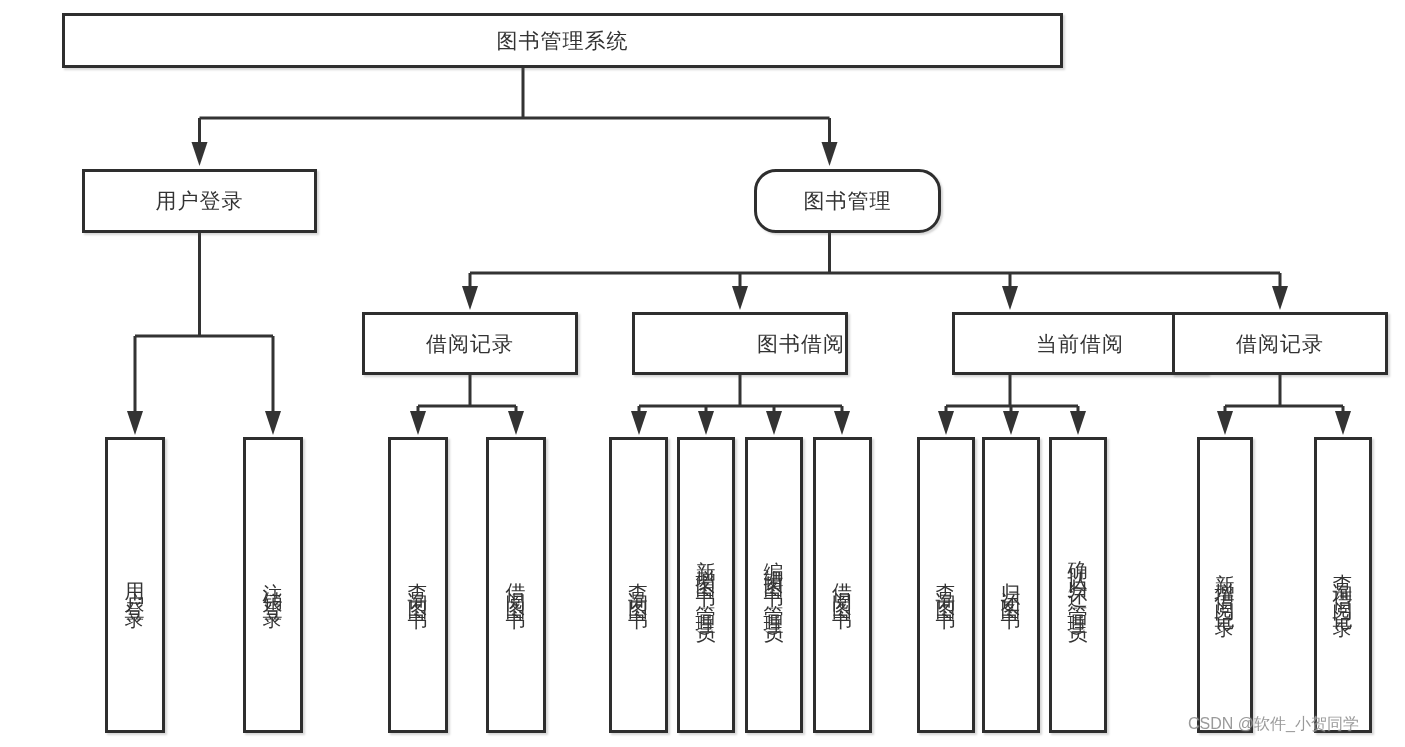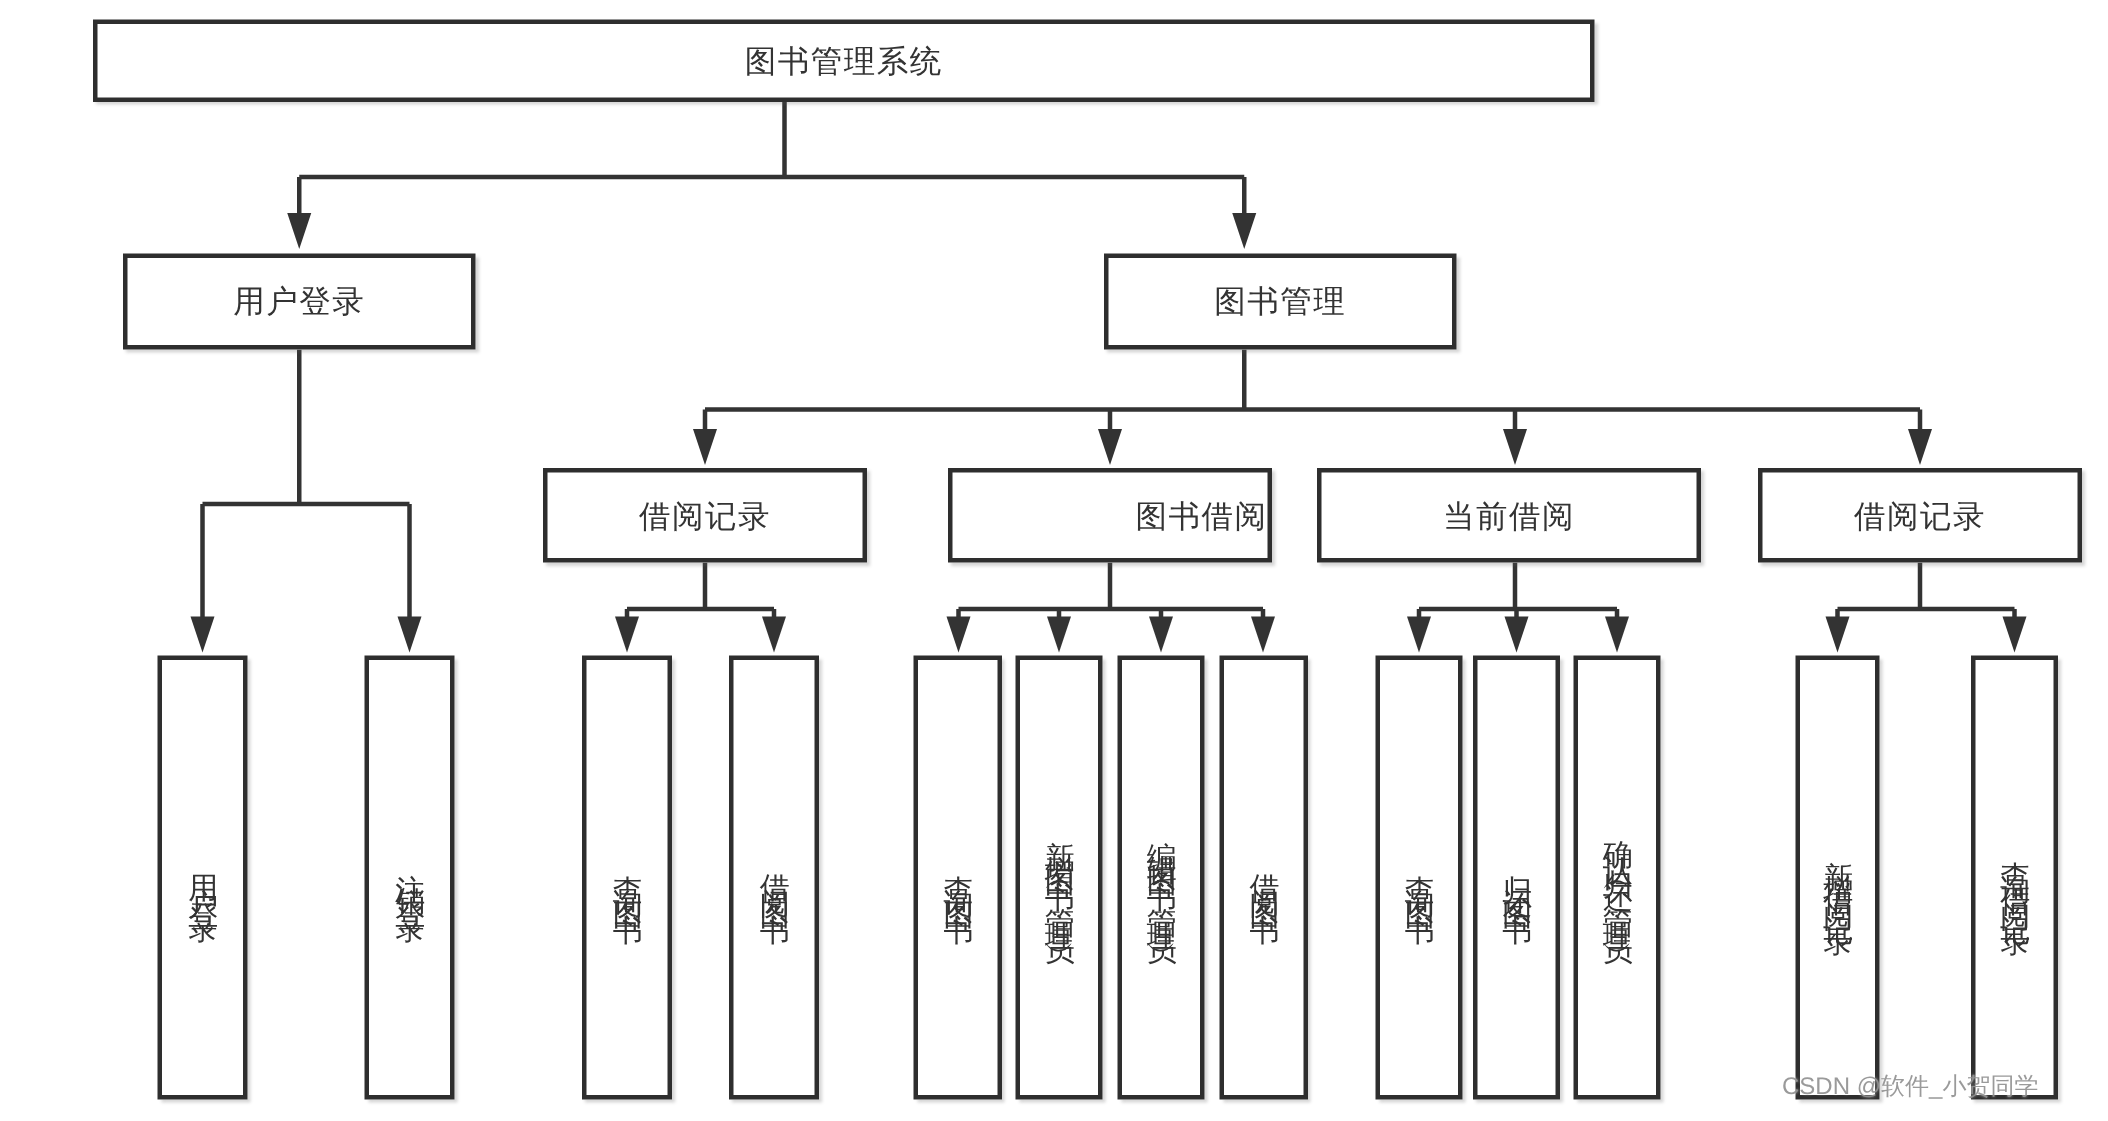--- a/index.html
+++ b/index.html
@@ -42,24 +42,24 @@
     writing-mode: vertical-rl;
     font-size: 20px;
     letter-spacing: 9px;
     line-height: 1;
     color: #333333;
     white-space: nowrap;
   }
   
   .n-root  { left: 22px;  top: 13px;  width: 1001px; height: 55px; margin-left: 40px; }
   .n-l2a   { left: 82px;  top: 169px; width: 235px;  height: 64px; }
-  .n-l2b   { left: 736px; top: 169px; width: 235px;  height: 64px; }
+  .n-l2b   { left: 754px; top: 169px; width: 187px;  height: 64px; border-radius: 22px; }
   .n-l3a   { left: 362px; top: 312px; width: 216px;  height: 63px; }
   .n-l3b   { left: 632px; top: 312px; width: 216px;  height: 63px; justify-content: flex-end; }
-  .n-l3c   { left: 878px; top: 312px; width: 256px;  height: 63px; }
+  .n-l3c   { left: 952px; top: 312px; width: 256px;  height: 63px; }
   .n-l3d   { left: 1172px;top: 312px; width: 216px;  height: 63px; }
   .leaf    { top: 437px; height: 296px; }
   .n-a1 { left: 105px;  width: 60px; }
   .n-a2 { left: 243px;  width: 60px; }
   .n-b1 { left: 388px;  width: 60px; }
   .n-b2 { left: 486px;  width: 60px; }
   .n-c1 { left: 609px;  width: 59px; }
   .n-c2 { left: 677px;  width: 58px; }
   .n-c3 { left: 745px;  width: 58px; }
   .n-c4 { left: 813px;  width: 59px; }

